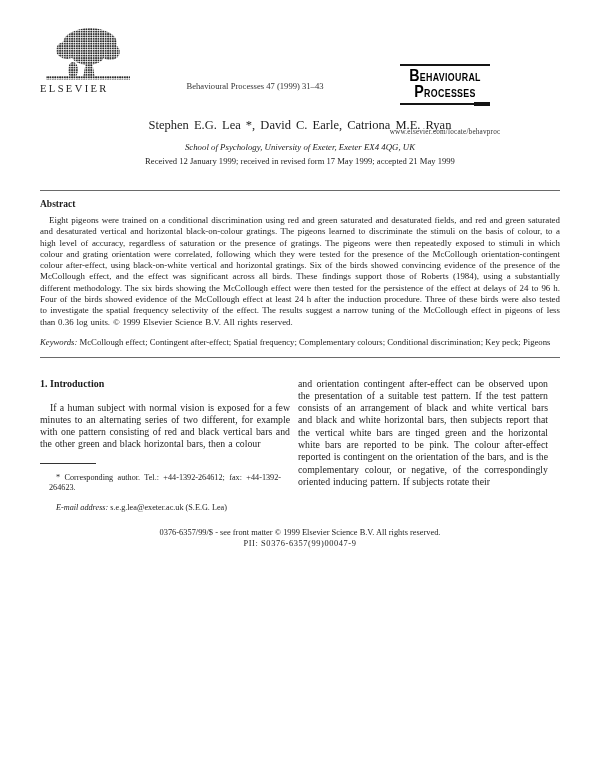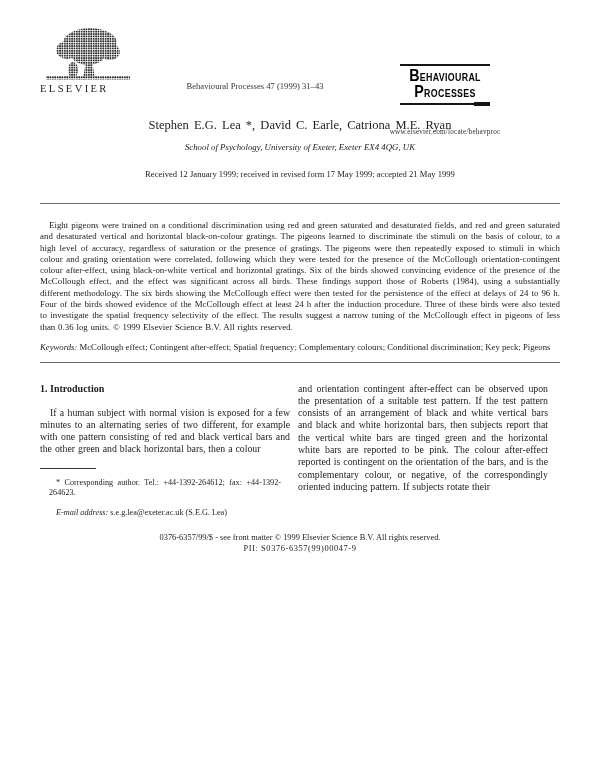--- a/index.html
+++ b/index.html
@@ -41,30 +41,30 @@
     font-size:7.2px; color:#333; letter-spacing:0.2px;
   }
 
   
   .title {
     margin:30px auto 0; width:470px; text-align:center;
     font-size:16.5px; line-height:21px; font-weight:normal; word-spacing:3px; color:#111;
   }
   .authors { margin-top:10px; text-align:center; font-size:12.5px; word-spacing:2px; }
   .affiliation { margin-top:9px; text-align:center; font-size:8.8px; font-style:italic; color:#222; }
-  .received { margin-top:17px; text-align:center; font-size:8.6px; color:#222; }
+  .received { margin-top:4px; text-align:center; font-size:8.6px; color:#222; }
 
   .rule { border:none; border-top:1.5px solid #6a6a6a; margin:0; }
   .rule-1 { margin-top:24px; }
   .rule-2 { margin-top:8px; }
 
   
   .abstract-heading { margin-top:8px; font-size:9.5px; font-weight:bold; }
   .abstract-text {
-    margin-top:16px; font-size:8.9px; line-height:11.3px;
+    margin-top:6px; font-size:8.9px; line-height:11.3px;
     text-align:justify; text-indent:9px; word-spacing:0.6px;
   }
   .keywords {
     margin-top:8px; font-size:8.7px; line-height:11px; text-align:justify;
   }
   .keywords .kw-label { font-style:italic; }
 
   
   .columns { display:flex; gap:8px; margin-top:19px; height:141px; }
   .col { width:250px; }
@@ -124,20 +124,21 @@
         <div class="journal-url">www.elsevier.com/locate/behavproc</div>
       </div>
     </div>
 
     <div class="authors">Stephen E.G. Lea *, David C. Earle, Catriona M.E. Ryan</div>
     <div class="affiliation">School of Psychology, University of Exeter, Exeter EX4 4QG, UK</div>
     <div class="received">Received 12 January 1999; received in revised form 17 May 1999; accepted 21 May 1999</div>
 
     <hr class="rule rule-1">
 
+    <div class="abstract-heading">Abstract</div>
     <p class="abstract-text">Eight pigeons were trained on a conditional discrimination using red and green saturated and desaturated fields, and red and green saturated and desaturated vertical and horizontal black-on-colour gratings. The pigeons learned to discriminate the stimuli on the basis of colour, to a high level of accuracy, regardless of saturation or the presence of gratings. The pigeons were then repeatedly exposed to stimuli in which colour and grating orientation were correlated, following which they were tested for the presence of the McCollough orientation-contingent colour after-effect, using black-on-white vertical and horizontal gratings. Six of the birds showed convincing evidence of the presence of the McCollough effect, and the effect was significant across all birds. These findings support those of Roberts (1984), using a substantially different methodology. The six birds showing the McCollough effect were then tested for the persistence of the effect at delays of 24 to 96 h. Four of the birds showed evidence of the McCollough effect at least 24 h after the induction procedure. Three of these birds were also tested to investigate the spatial frequency selectivity of the effect. The results suggest a narrow tuning of the McCollough effect in pigeons of less than 0.36 log units. © 1999 Elsevier Science B.V. All rights reserved.</p>
 
     <p class="keywords"><span class="kw-label">Keywords:</span><span> McCollough effect; Contingent after-effect; Spatial frequency; Complementary colours; Conditional discrimination; Key peck; Pigeons</span></p>
 
     <hr class="rule rule-2">
 
     <div class="columns">
       <div class="col">
         <h2 class="sec-heading">1. Introduction</h2>
         <p class="body-par indent">If a human subject with normal vision is exposed for a few minutes to an alternating series of two different, for example with one pattern consisting of red and black vertical bars and the other green and black horizontal bars, then a colour</p>

